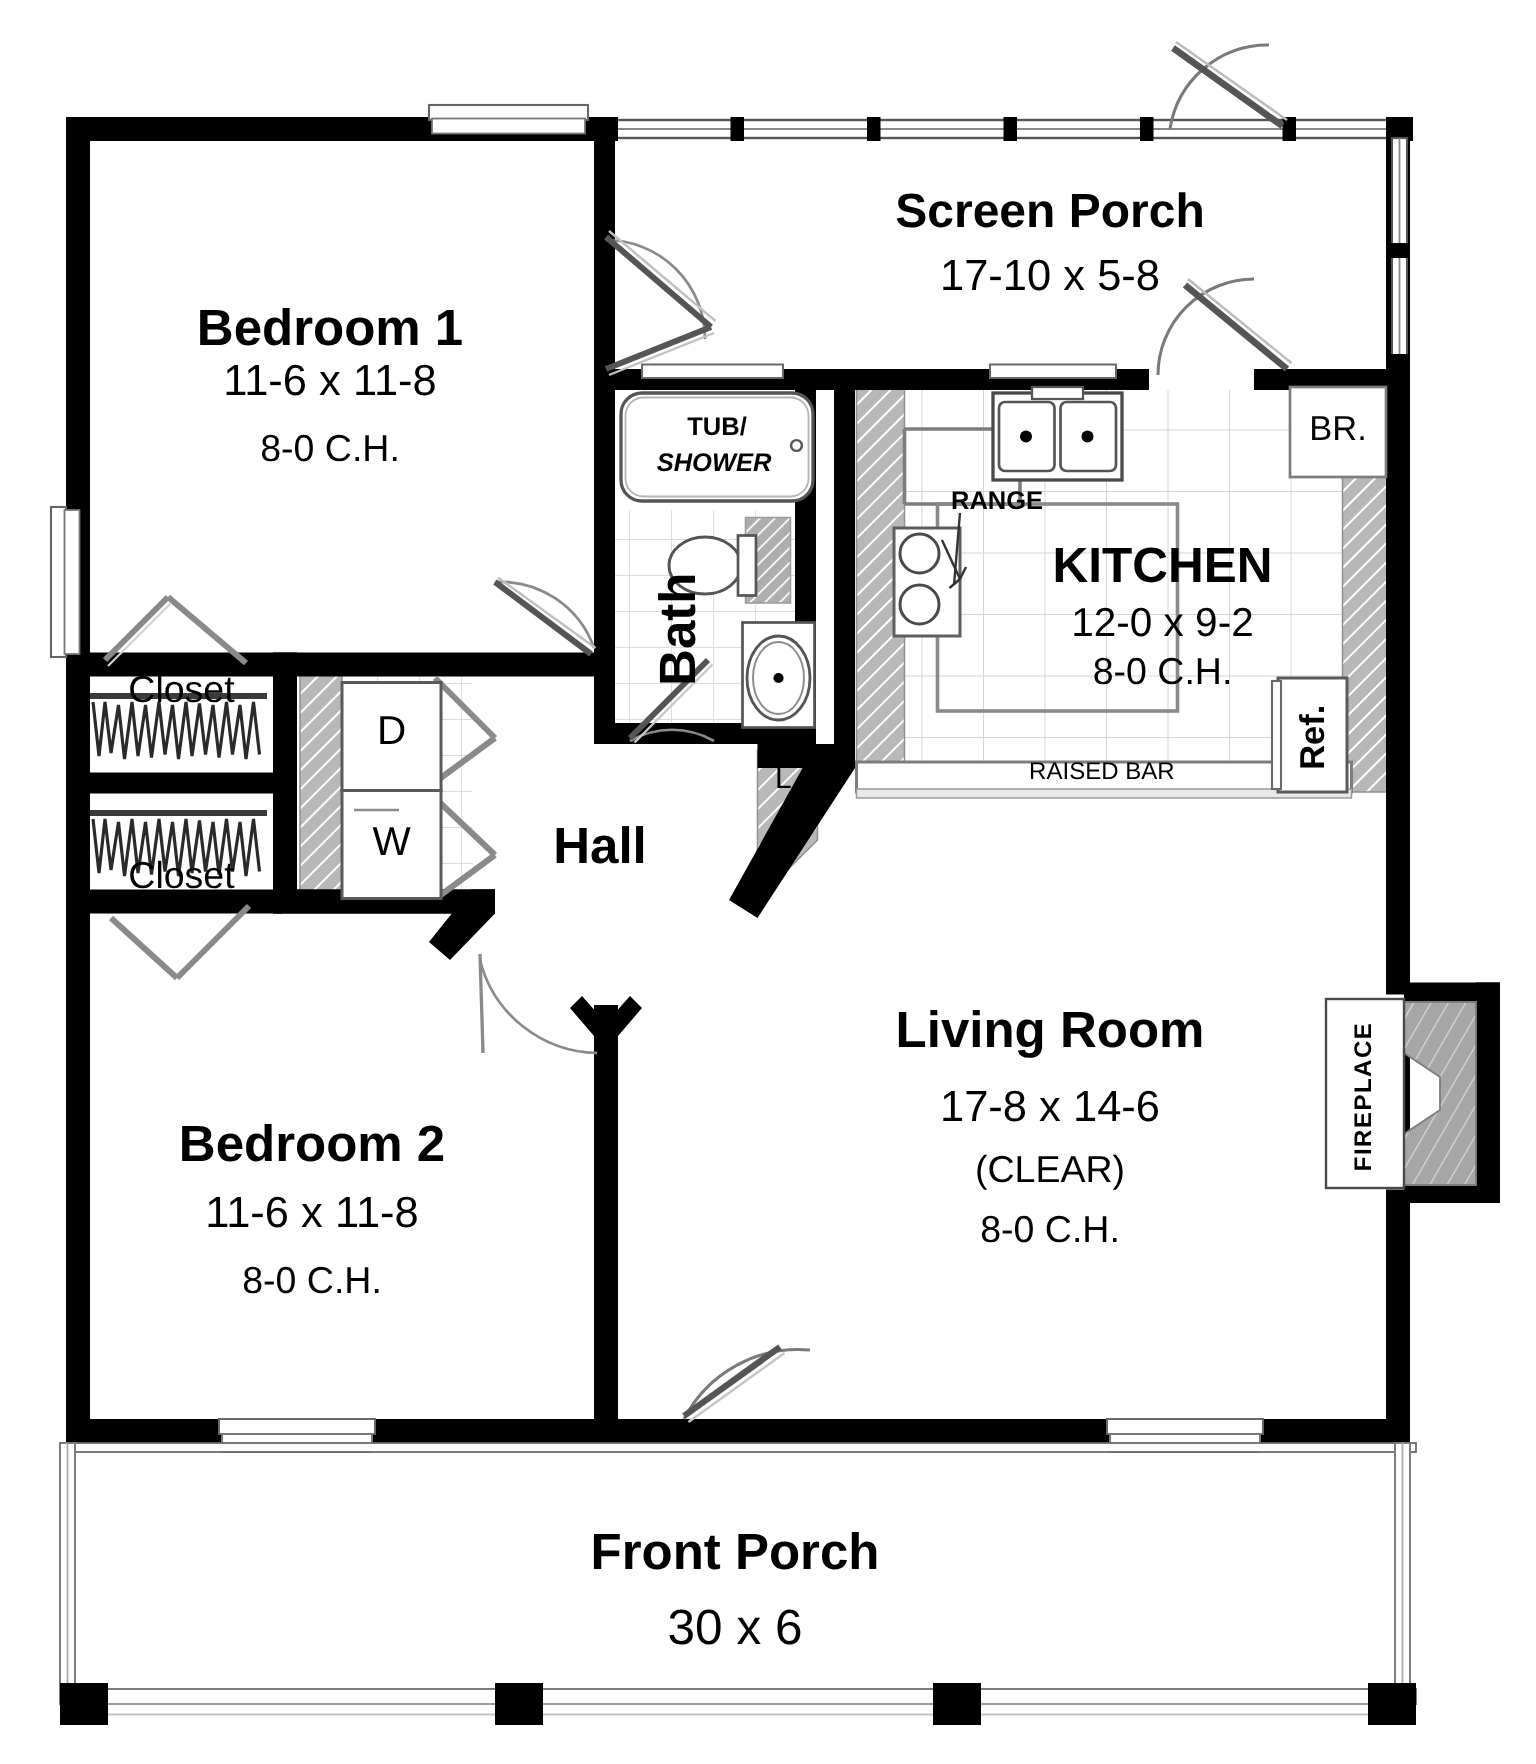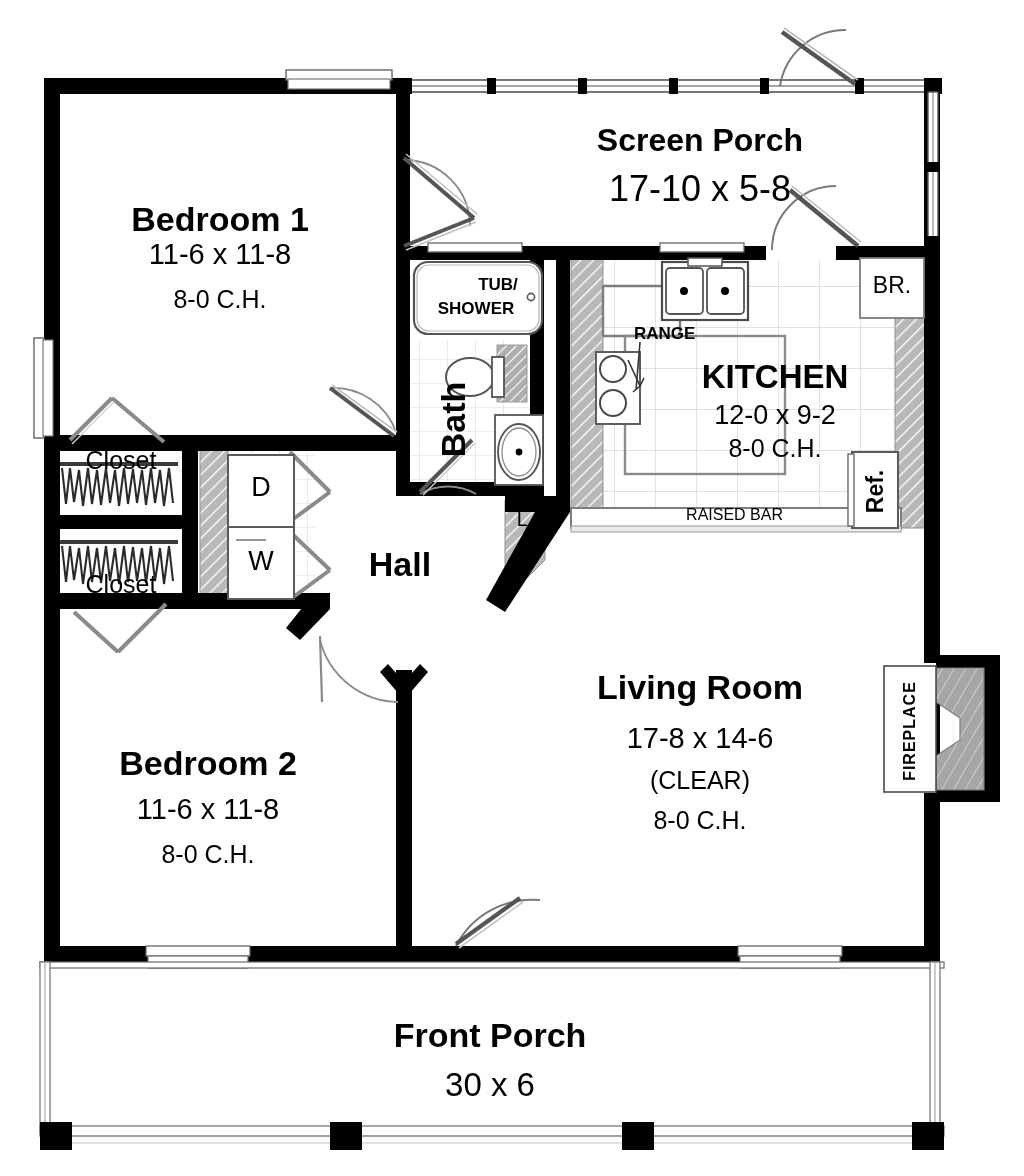--- a/index.html
+++ b/index.html
@@ -267,26 +267,26 @@
     <path d="M62 546 L66 582 L70 546 L74 580 L79 548 L83 584 L88 546 L92 582 L97 548 L101 583 L106 546 L110 581 L115 548 L119 584 L124 546 L128 582 L133 547 L137 581 L142 548 L146 583 L151 546 L155 581 L160 548 L164 584 L169 546 L173 581"></path>
   </g>
 
 </svg>
 
 <div class="lbl room-title" style="left:40px;top:200px;width:360px;font-size:34px;">Bedroom 1</div>
 <div class="lbl" style="left:40px;top:238px;width:360px;font-size:29px;">11-6 x 11-8</div>
 <div class="lbl" style="left:40px;top:285px;width:360px;font-size:25px;">8-0 C.H.</div>
 
 <div class="lbl room-title" style="left:470px;top:122px;width:460px;font-size:32px;text-align:center;">Screen Porch</div>
-<div class="lbl" style="left:470px;top:168px;width:460px;font-size:36px;">17-10 x 5-8</div>
+<div class="lbl" style="left:470px;top:168px;width:460px;font-size:29px;">17-10 x 5-8</div>
 
 <div class="lbl room-title" style="left:398px;top:400px;width:110px;font-size:34px;transform:rotate(-90deg);transform-origin:center;">Bath</div>
 
-<div class="lbl" style="left:414px;top:275px;width:128px;font-size:17px;font-weight:bold;margin-left:20px;">TUB/</div>
-<div class="lbl" style="left:412px;top:299px;width:128px;font-size:17px;font-weight:bold;">SHOWER</div>
+<div class="lbl" style="left:414px;top:275px;width:128px;font-size:17px;font-weight:bold;">TUB/</div>
+<div class="lbl" style="left:412px;top:299px;width:128px;font-size:17px;font-weight:bold;font-style:italic;">SHOWER</div>
 
 <div class="lbl room-title" style="left:610px;top:358px;width:330px;font-size:33px;letter-spacing:0px;">KITCHEN</div>
 <div class="lbl" style="left:610px;top:400px;width:330px;font-size:27px;">12-0 x 9-2</div>
 <div class="lbl" style="left:610px;top:434px;width:330px;font-size:25px;">8-0 C.H.</div>
 
 <div class="lbl" style="left:634px;top:324px;width:120px;font-size:17px;font-weight:bold;text-align:left;">RANGE</div>
 
 <div class="lbl" style="left:583px;top:506px;width:200px;font-size:16px;font-weight:normal;text-align:right;">RAISED BAR</div>
 
 <div class="lbl" style="left:862px;top:272px;width:60px;font-size:23px;">BR.</div>

